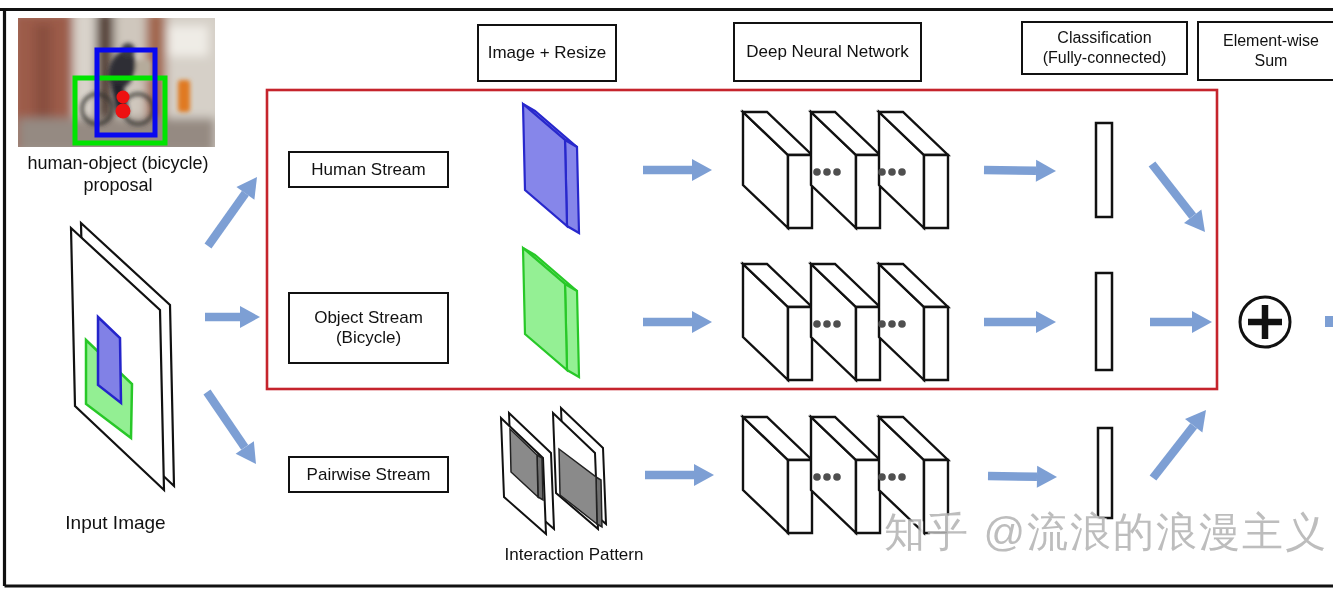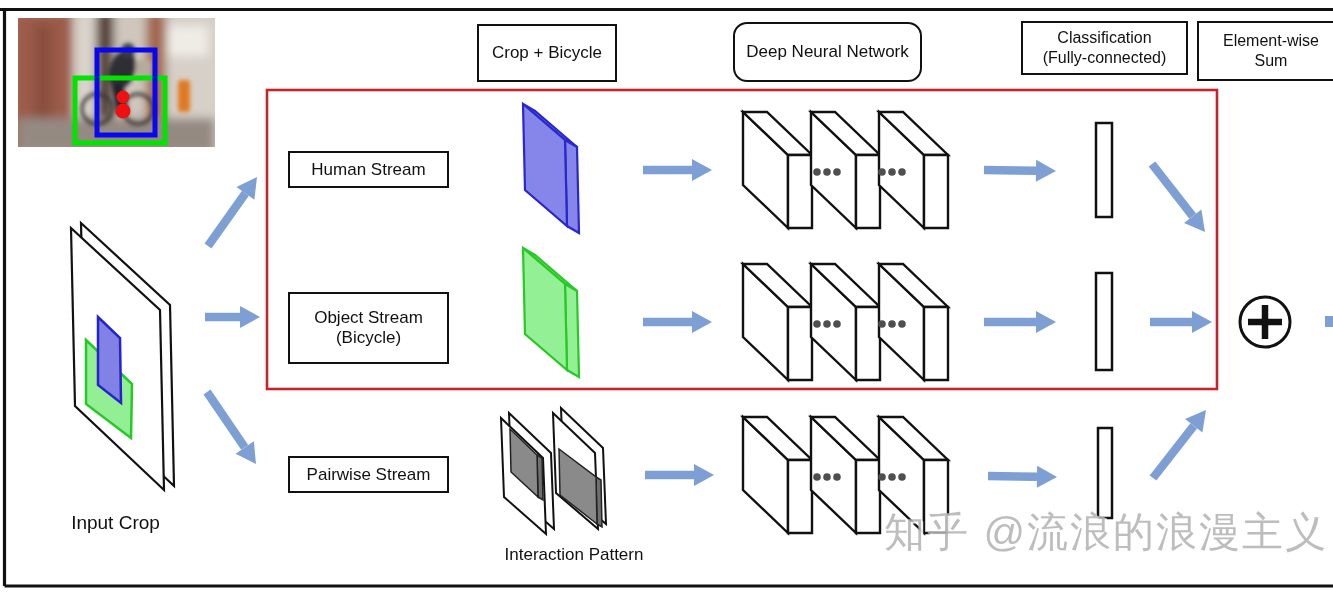--- a/index.html
+++ b/index.html
@@ -198,27 +198,31 @@
       </g>
       <g fill="#ee1111">
         <circle cx="105" cy="79" r="6.5"></circle>
         <circle cx="105" cy="93" r="7.5"></circle>
       </g>
       <rect x="57" y="60" width="90" height="65" fill="none" stroke="#00e400" stroke-width="5"></rect>
       <rect x="79" y="32" width="58" height="85" fill="none" stroke="#0808f0" stroke-width="5"></rect>
     </svg>
   </div>
 
-  <div class="caption cap-input" style="z-index:2;">Input Crop</div>
+  <div class="caption cap-proposal" style="z-index:2;">
+    <span>human-object (bicycle)</span><br>
+    <span>proposal</span>
+  </div>
+  <div class="caption cap-input" style="z-index:2;">Input Image</div>
   <div class="caption cap-interaction" style="z-index:2;">Interaction Pattern</div>
 
   <div class="labelbox" style="left:477px;top:24px;width:140px;height:58px;z-index:2;">
-    <span>Crop + Bicycle</span>
-  </div>
-  <div class="labelbox" style="left:733px;top:22px;width:189px;height:60px;z-index:2;border-radius:14px;">
+    <span>Image + Resize</span>
+  </div>
+  <div class="labelbox" style="left:733px;top:22px;width:189px;height:60px;z-index:2;">
     <span>Deep Neural Network</span>
   </div>
   <div class="labelbox small" style="left:1021px;top:21px;width:167px;height:54px;z-index:2;">
     <span>Classification</span>
     <span>(Fully-connected)</span>
   </div>
   <div class="labelbox small" style="left:1197px;top:21px;width:148px;height:60px;z-index:2;">
     <span>Element-wise</span>
     <span>Sum</span>
   </div>

